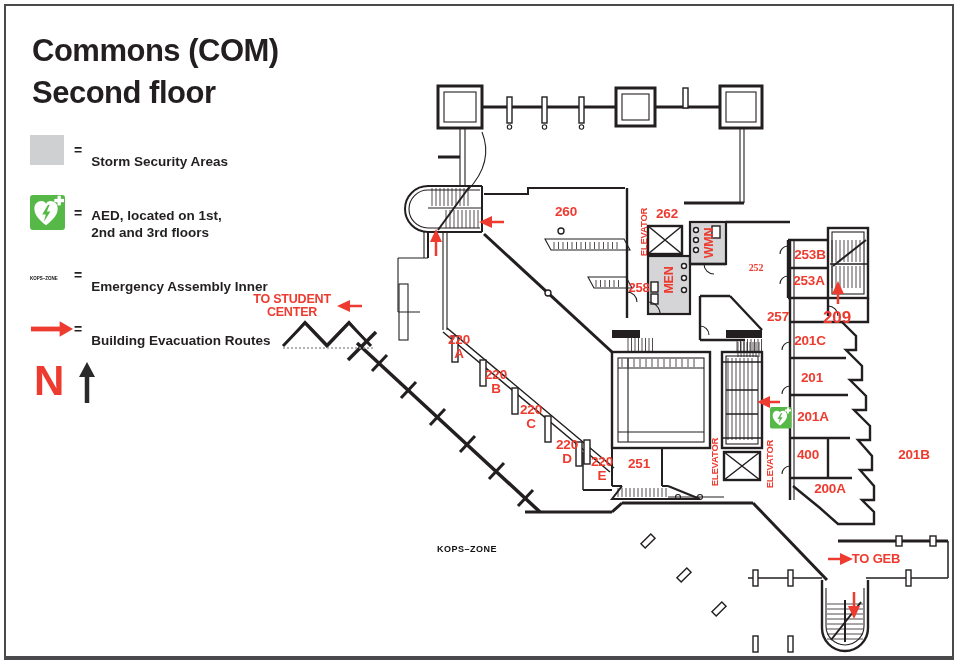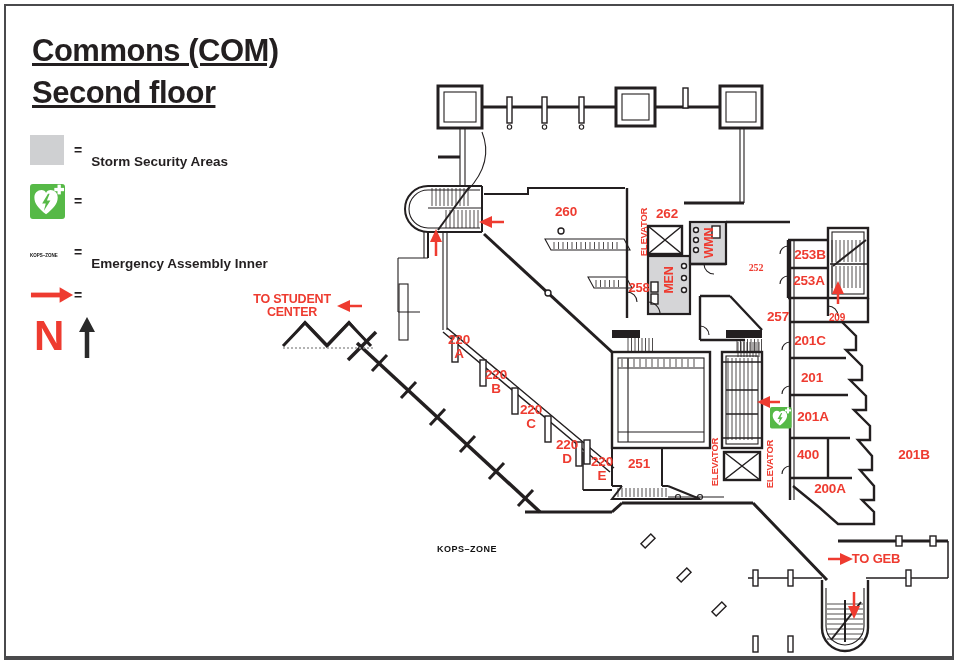--- a/index.html
+++ b/index.html
@@ -15,21 +15,21 @@
   .k{stroke:var(--wall);fill:none;}
   .w08{stroke-width:.8}.w1{stroke-width:1.1}.w15{stroke-width:1.5}
   .w2{stroke-width:2}.w24{stroke-width:2.4}.w3{stroke-width:3}.w35{stroke-width:3.5}
   .grayfill{fill:var(--gray);stroke:var(--wall);stroke-width:2.2}
   .blk{fill:var(--wall);stroke:none}
   .whitepost{fill:#fff;stroke:var(--wall);stroke-width:1.4}
   .redline{stroke:var(--red);fill:none}
   .redfill{fill:var(--red);stroke:none}
 
   .title{position:absolute;left:32px;top:30px;z-index:10;color:#231f20;
-         font-size:31px;font-weight:bold;line-height:1.35;letter-spacing:-.5px;text-decoration:underline;}
+         font-size:31px;font-weight:bold;line-height:1.35;letter-spacing:-.5px;}
   .legend{position:absolute;left:30px;top:130px;z-index:10;width:300px;}
   .lrow{display:flex;align-items:center;margin-bottom:13px;}
   .licon{width:44px;display:flex;justify-content:flex-start;align-items:center;flex:0 0 44px;}
   .leq{font-weight:bold;font-size:14px;color:#231f20;margin-right:9px;}
   .ltext{font-weight:bold;font-size:13.5px;color:#231f20;line-height:1.25;white-space:pre-line;margin-top:24px;}
   .swatch{width:34px;height:30px;background:#cfd0d2;}
   .aed{display:block;}
   .north{display:flex;align-items:flex-start;gap:14px;margin-top:10px;margin-left:4px;}
   .north-n{color:var(--red);font-size:42px;font-weight:bold;line-height:.9;}
 
@@ -252,20 +252,22 @@
       <span class="licon">
         <svg class="aed" width="35" height="35" viewBox="0 0 36 36">
           <rect width="36" height="36" rx="3" fill="var(--green)"></rect>
           <rect x="25" y="4" width="10" height="3.4" fill="#fff"></rect>
           <rect x="28.3" y="0.7" width="3.4" height="10" fill="#fff"></rect>
           <path fill="#fff" d="M16.5 31C8.8 25.2 4.5 20.2 4.5 13.8C4.5 9.2 8 6.2 11.7 6.2C14 6.2 16 7.5 16.5 9.2C17 7.5 19 6.2 21.3 6.2C25 6.2 28.5 9.2 28.5 13.8C28.5 20.2 24.2 25.2 16.5 31Z"></path>
           <path fill="var(--green)" d="M18.5 10L12.5 20H16.2L14.3 27.5L21 17H17.4L20.2 10Z"></path>
         </svg>
       </span>
       <span class="leq">=</span>
+      <span class="ltext">AED, located on 1st,
+2nd and 3rd floors</span>
     </div>
     <div class="lrow">
       <span class="licon">
         <span class="kops kops-small">
           <span class="kops-box">
             <svg viewBox="0 0 60 60">
               <path d="M30 8 L52 47 Q55 52 49 52 L11 52 Q5 52 8 47 Z" fill="none" stroke="#fff" stroke-width="5" stroke-linejoin="round"></path>
               <path d="M30 45V26" stroke="#fff" stroke-width="5"></path>
               <path d="M30 16L22 29H38Z" fill="#fff"></path>
             </svg>
@@ -279,20 +281,21 @@
       <span class="ltext">Emergency Assembly Inner</span>
     </div>
     <div class="lrow">
       <span class="licon">
         <svg width="46" height="18" viewBox="0 0 46 18">
           <path d="M1 9H32" stroke="var(--red)" stroke-width="5" fill="none"></path>
           <path d="M31 1L45 9L31 17Z" fill="var(--red)"></path>
         </svg>
       </span>
       <span class="leq">=</span>
+      <span class="ltext">Building Evacuation Routes</span>
     </div>
     <div class="north">
       <span class="north-n">N</span>
       <svg width="18" height="42" viewBox="0 0 18 42">
         <path d="M9 41V12" stroke="#2a2a2a" stroke-width="4.5" fill="none"></path>
         <path d="M9 0L1 15H17Z" fill="#2a2a2a"></path>
       </svg>
     </div>
   </div>
 
@@ -314,21 +317,21 @@
   <div class="map-labels">
       <span class="maplbl" style="left: 566px; top: 212px; font-size: 13.5px; transform: translate(-50%, -50%);">260</span>
       <span class="maplbl" style="left: 644px; top: 232px; font-size: 9.5px; transform: translate(-50%, -50%) rotate(-90deg);">ELEVATOR</span>
       <span class="maplbl" style="left: 667px; top: 214px; font-size: 13.5px; transform: translate(-50%, -50%);">262</span>
       <span class="maplbl" style="left: 709px; top: 243px; font-size: 12.5px; transform: translate(-50%, -50%) rotate(-90deg);">WMN</span>
       <span class="maplbl" style="left: 669px; top: 280px; font-size: 12.5px; transform: translate(-50%, -50%) rotate(-90deg);">MEN</span>
       <span class="maplbl" style="left: 639px; top: 288px; font-size: 13px; transform: translate(-50%, -50%);">258</span>
       <span class="maplbl" style="left: 756px; top: 268px; font-size: 10px; transform: translate(-50%, -50%); font-family: Liberation Serif, serif;">252</span>
       <span class="maplbl" style="left: 810px; top: 255px; font-size: 13.5px; transform: translate(-50%, -50%);">253B</span>
       <span class="maplbl" style="left: 809px; top: 281px; font-size: 13.5px; transform: translate(-50%, -50%);">253A</span>
-      <span class="maplbl" style="left: 837px; top: 318px; font-size: 10px; transform: translate(-50%, -50%);">209</span>
+      <span class="maplbl" style="left: 837px; top: 318px; font-size: 17px; transform: translate(-50%, -50%);">209</span>
       <span class="maplbl" style="left: 749px; top: 317px; font-size: 13.5px; transform: translate(-50%, -50%); margin-left: 29px;">257</span>
       <span class="maplbl" style="left: 810px; top: 341px; font-size: 13.5px; transform: translate(-50%, -50%);">201C</span>
       <span class="maplbl" style="left: 812px; top: 378px; font-size: 13.5px; transform: translate(-50%, -50%);">201</span>
       <span class="maplbl" style="left: 813px; top: 417px; font-size: 13.5px; transform: translate(-50%, -50%); text-align: center;">201A</span>
       <span class="maplbl" style="left: 808px; top: 455px; font-size: 13.5px; transform: translate(-50%, -50%);">400</span>
       <span class="maplbl" style="left: 894px; top: 455px; font-size: 13.5px; transform: translate(-50%, -50%); padding-left: 40px;">201B</span>
       <span class="maplbl" style="left: 830px; top: 489px; font-size: 13.5px; transform: translate(-50%, -50%);">200A</span>
       <span class="maplbl" style="left: 715px; top: 462px; font-size: 9.5px; transform: translate(-50%, -50%) rotate(-90deg);">ELEVATOR</span>
       <span class="maplbl" style="left: 770px; top: 464px; font-size: 9.5px; transform: translate(-50%, -50%) rotate(-90deg);">ELEVATOR</span>
       <span class="maplbl" style="left: 459px; top: 347px; font-size: 13.5px; transform: translate(-50%, -50%);">220

